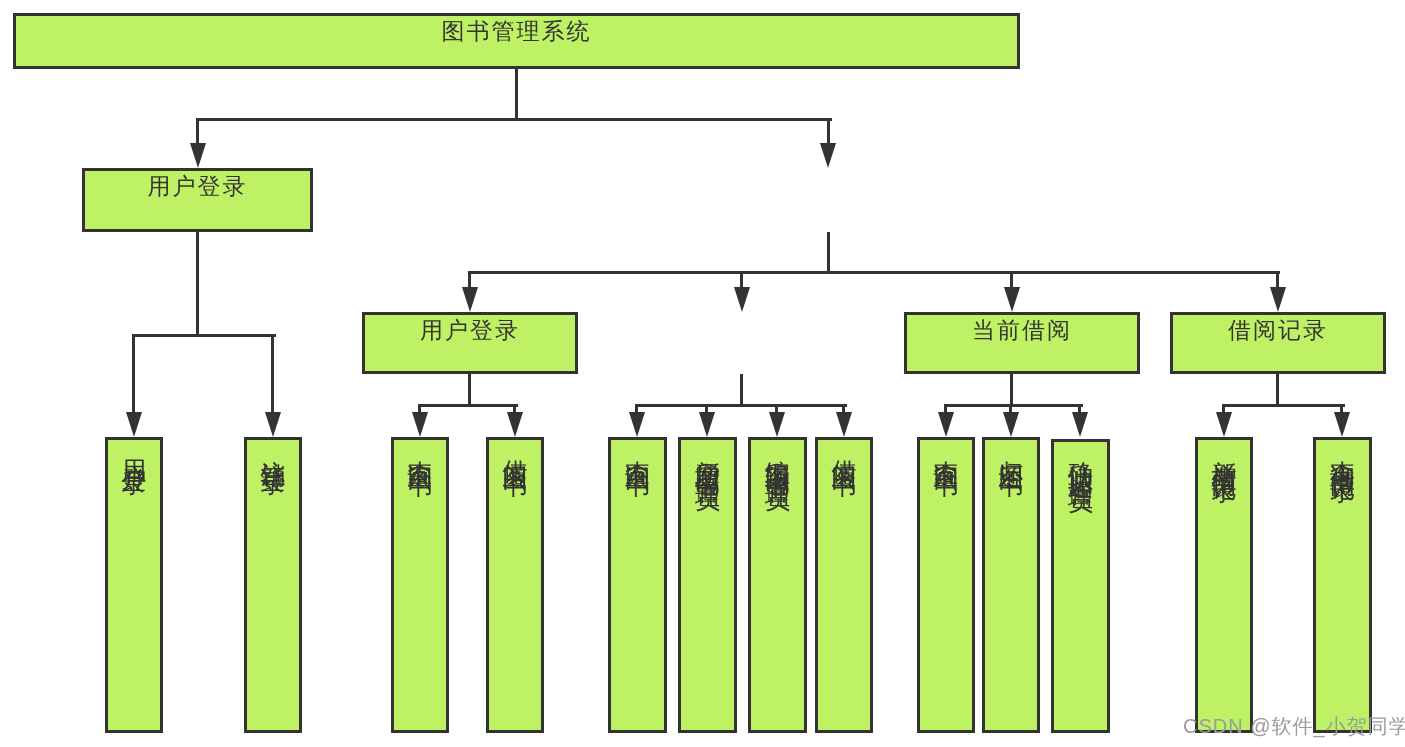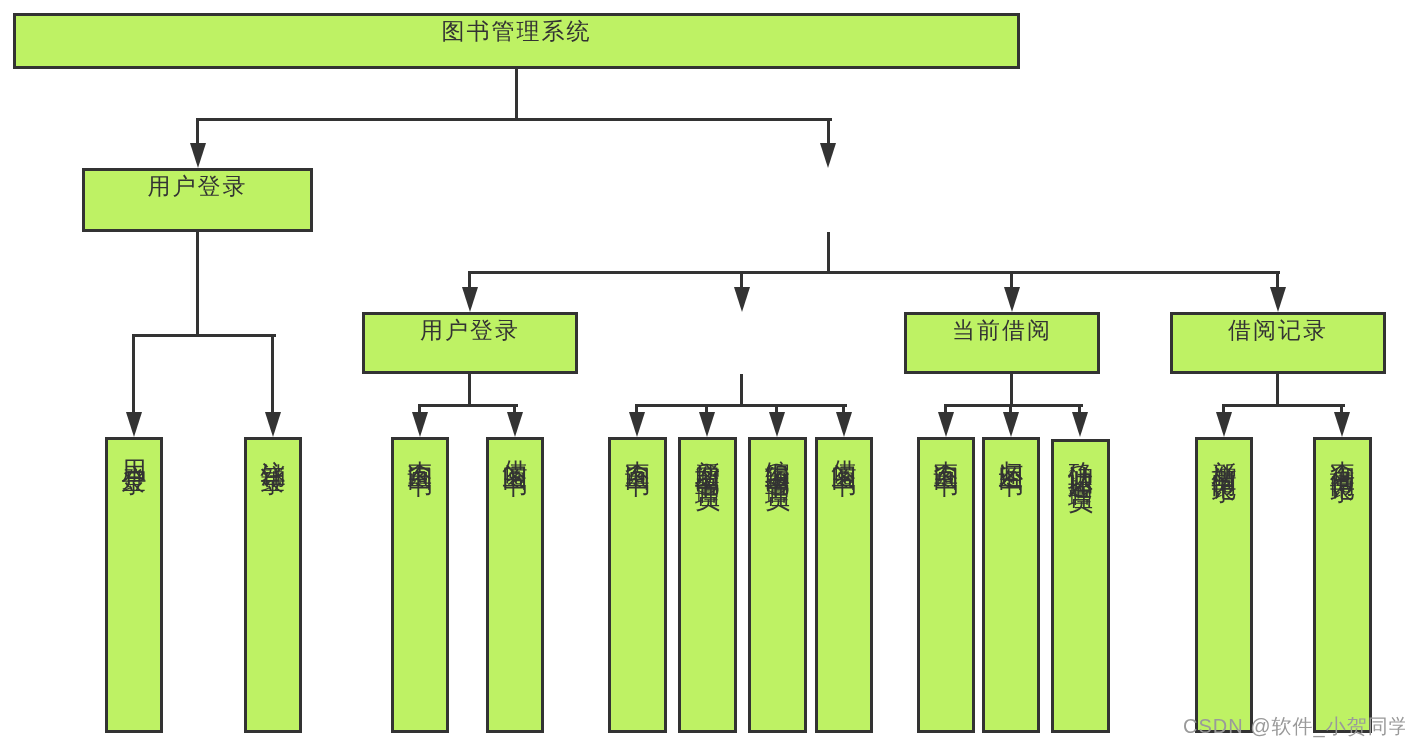--- a/index.html
+++ b/index.html
@@ -125,21 +125,21 @@
   <div class="node h" style="left:82px;top:168px;width:231px;height:64px">
     <span class="lbl">用户登录</span>
   </div>
 
 
   <div class="node h" style="left:362px;top:312px;width:216px;height:62px">
     <span class="lbl">用户登录</span>
   </div>
 
 
-  <div class="node h" style="left:904px;top:312px;width:196px;height:62px">
+  <div class="node h" style="left:904px;top:312px;width:236px;height:62px">
     <span class="lbl">当前借阅</span>
   </div>
 
   <div class="node h" style="left:1170px;top:312px;width:216px;height:62px">
     <span class="lbl">借阅记录</span>
   </div>
 
   <div class="node v" style="left:105px;top:437px;width:58px;height:296px">
     <span class="lbl">用户登录</span>
   </div>

